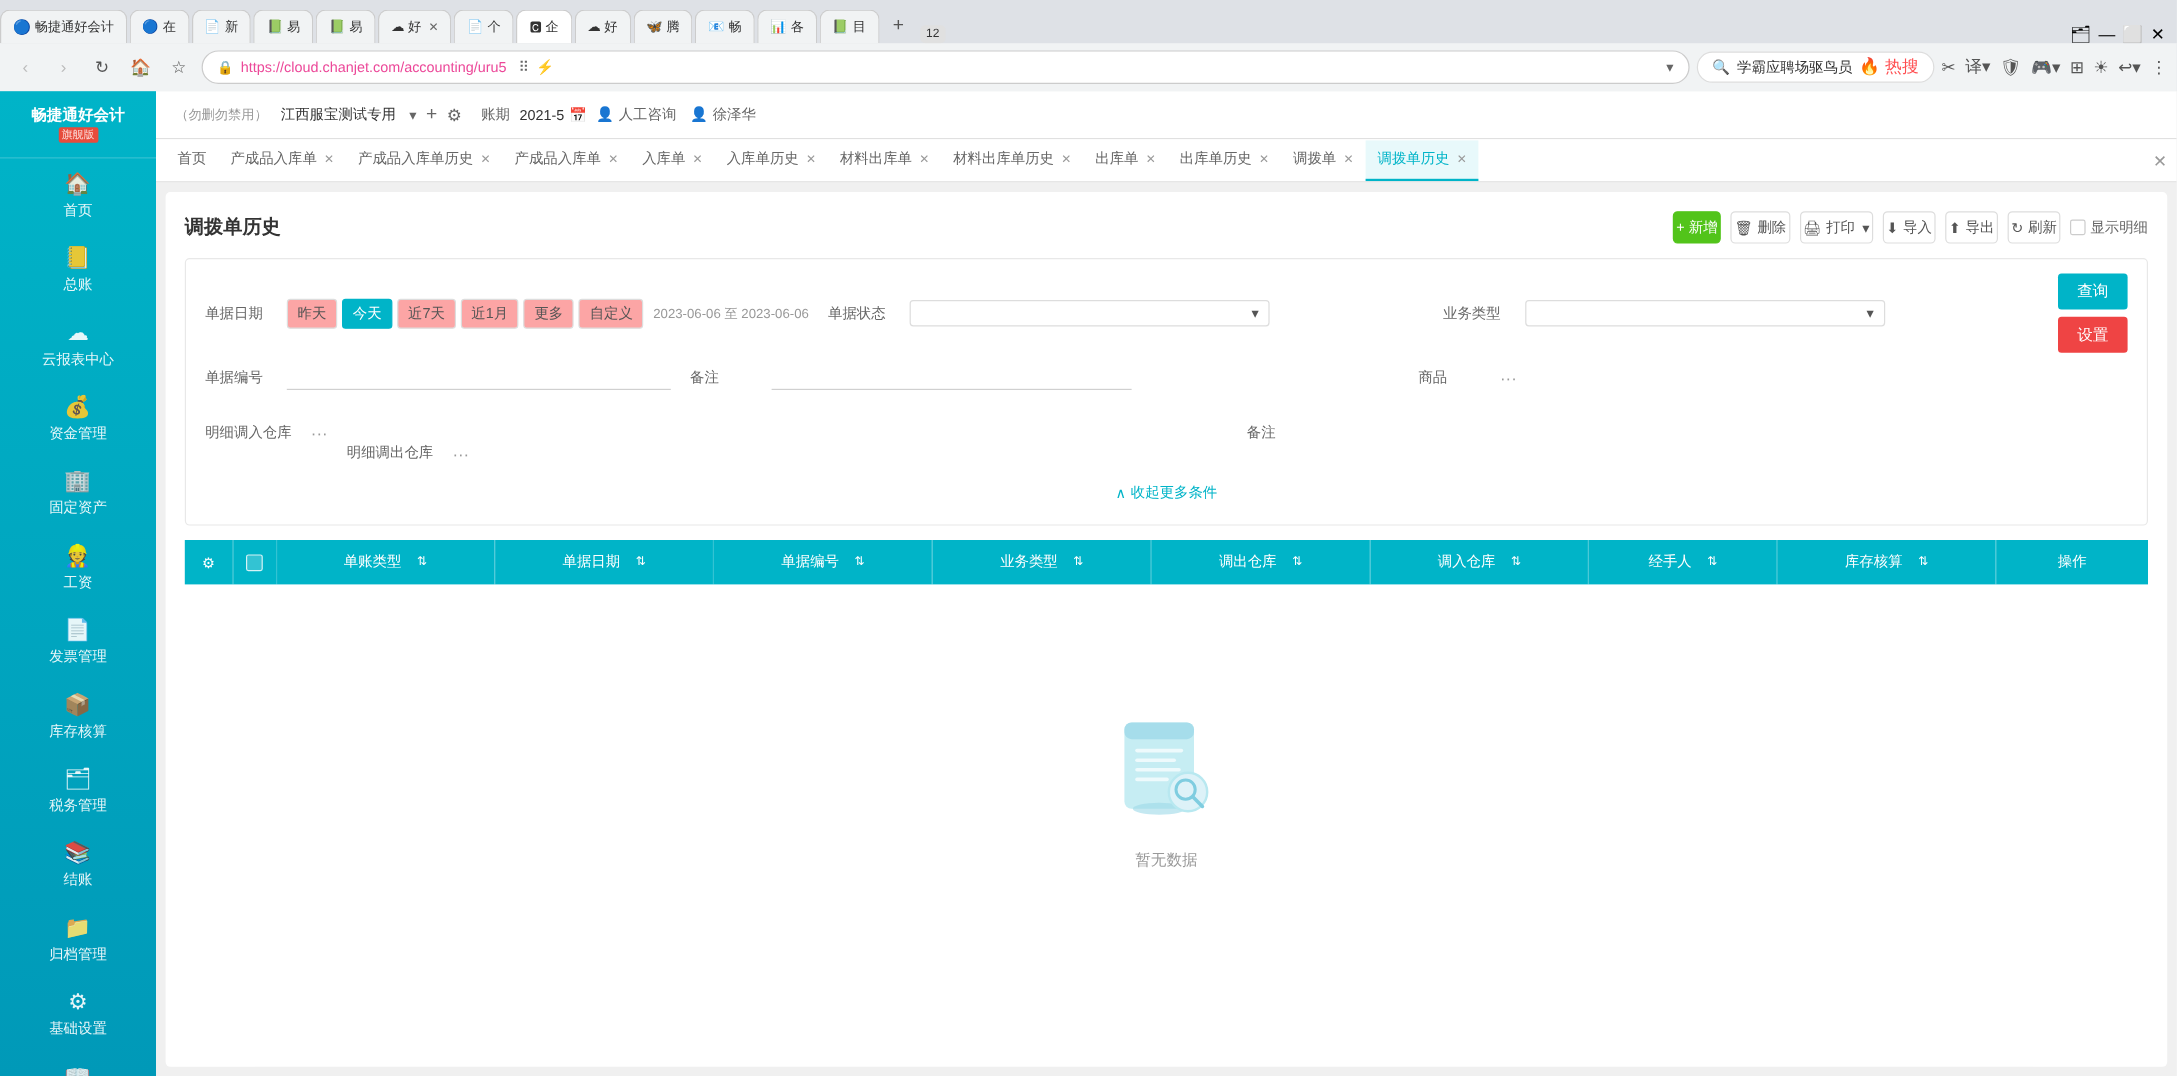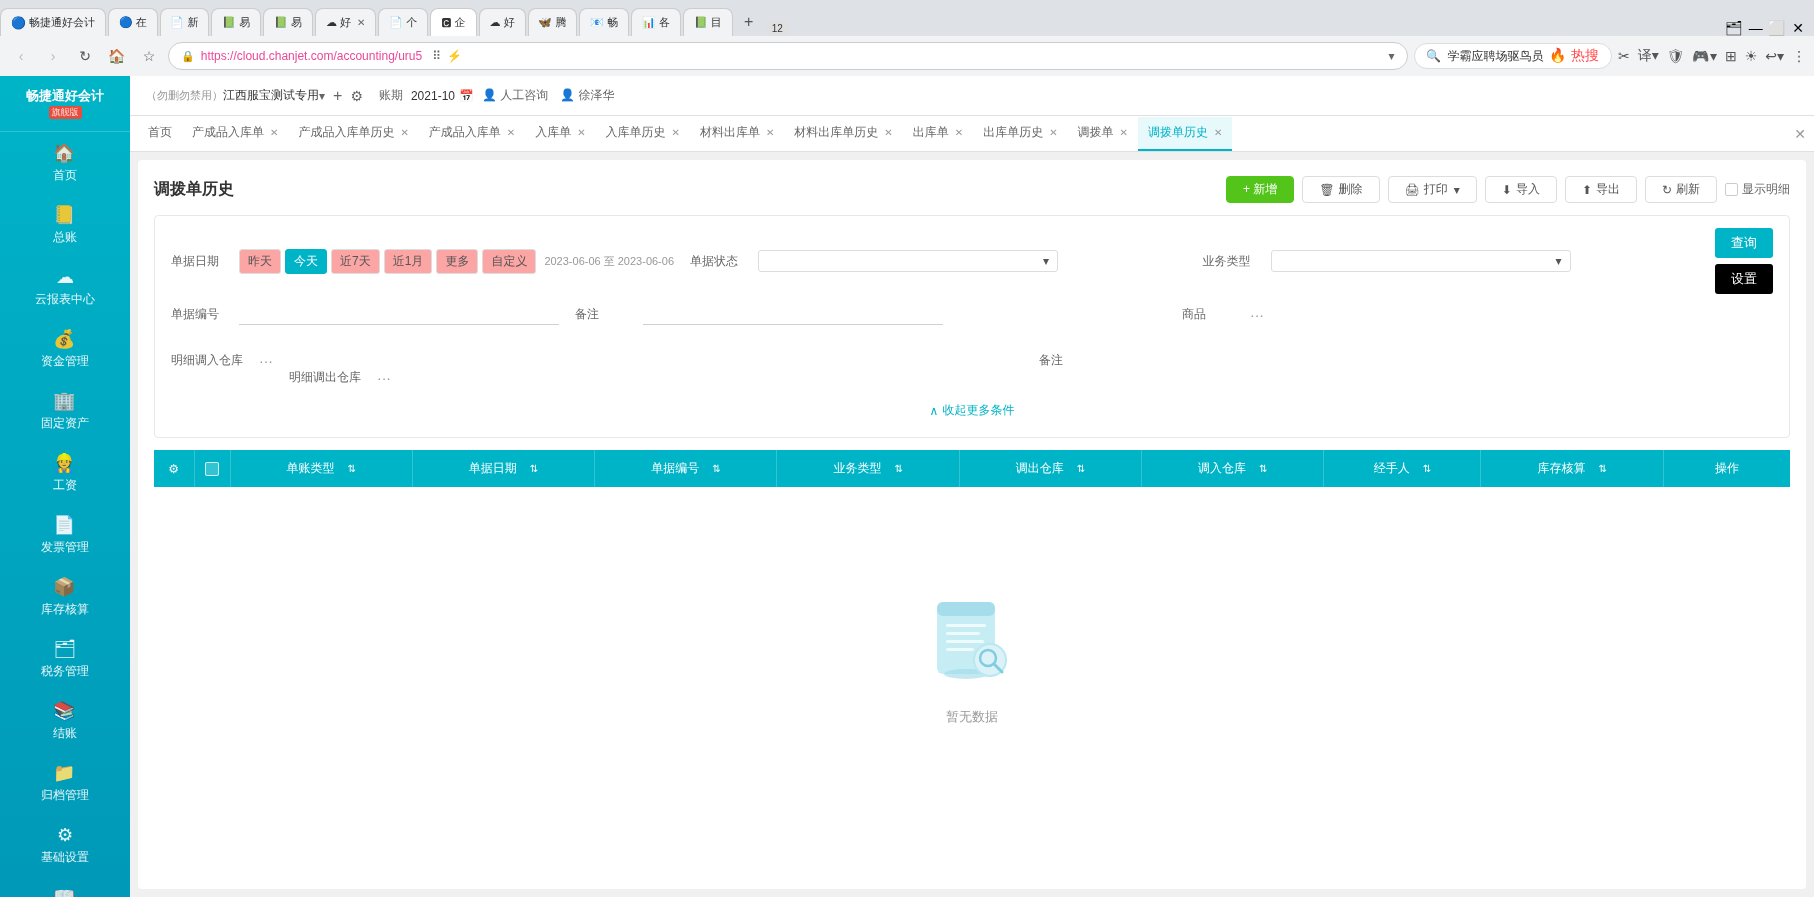--- a/index.html
+++ b/index.html
@@ -35,40 +35,40 @@
     .sidebar-logo .logo-sub { color: rgba(255,255,255,0.8); font-size: 9px; background: #e74c3c; border-radius: 2px; padding: 0 3px; display: inline-block; margin-top: 2px; }
     .sidebar-item { display: flex; flex-direction: column; align-items: center; padding: 10px 0; cursor: pointer; color: rgba(255,255,255,0.9); transition: background 0.2s; }
     .sidebar-item .si-icon { font-size: 18px; margin-bottom: 3px; }
     .sidebar-item .si-label { font-size: 12px; }
 
     
     .main-content { flex: 1; display: flex; flex-direction: column; background: #f0f0f0; overflow: hidden; }
 
     
     .app-header { background: #fff; padding: 0 16px; display: flex; align-items: center; height: 40px; border-bottom: 1px solid #e0e0e0; gap: 8px; }
-    .company-select { display: flex; align-items: center; gap: 0; cursor: pointer; color: #666; font-size: 12px; }
+    .company-select { display: flex; align-items: center; gap: 11px; cursor: pointer; color: #666; font-size: 12px; }
     .company-name { color: #333; }
     .period-label { color: #666; font-size: 12px; }
     .period-value { color: #333; font-size: 12px; display: flex; align-items: center; gap: 4px; }
     .header-right { display: flex; align-items: center; gap: 12px; color: #666; font-size: 12px; cursor: pointer; }
 
     
     .tabs-bar { background: #fff; display: flex; align-items: center; border-bottom: 1px solid #e0e0e0; padding: 0 8px; height: 36px; overflow-x: auto; white-space: nowrap; }
     .tabs-bar::-webkit-scrollbar { height: 3px; }
     .app-tab { display: inline-flex; align-items: center; padding: 0 10px; height: 34px; font-size: 12px; color: #666; cursor: pointer; border-bottom: 2px solid transparent; gap: 4px; white-space: nowrap; }
     .app-tab.active { color: #00b4c8; border-bottom: 2px solid #00b4c8; background: #e8f9fb; }
     .app-tab .tab-x { color: #999; font-size: 10px; margin-left: 2px; }
 
     
     .page-body { flex: 1; background: #fff; margin: 8px; border-radius: 4px; padding: 16px; overflow-y: auto; }
 
     
     .page-title { font-size: 16px; font-weight: bold; color: #333; margin-bottom: 16px; display: flex; align-items: center; justify-content: space-between; }
     .page-actions { display: flex; align-items: center; gap: 8px; }
-    .btn-action { display: flex; align-items: center; gap: 4px; padding: 4px 16px; border: 1px solid #ddd; border-radius: 4px; background: #fff; cursor: pointer; color: #555; font-size: 12px; }
+    .btn-action { display: flex; align-items: center; gap: 4px; padding: 4px 2px; border: 1px solid #ddd; border-radius: 4px; background: #fff; cursor: pointer; color: #555; font-size: 12px; }
 
     
     .filter-section { border: 1px solid #e8e8e8; border-radius: 4px; padding: 12px 16px; margin-bottom: 12px; }
     .filter-row { display: flex; align-items: center; gap: 16px; margin-bottom: 10px; }
     .filter-row:last-child { margin-bottom: 0; }
     .filter-item { display: flex; align-items: center; gap: 8px; }
     .filter-label { color: #666; font-size: 12px; white-space: nowrap; min-width: 60px; }
     .filter-dates { display: flex; align-items: center; gap: 4px; }
     .date-btn { padding: 3px 8px; border: 1px solid #ddd; border-radius: 3px; background: #fca5a5; cursor: pointer; font-size: 12px; color: #555; }
     .date-btn.active { background: #00b4c8; color: #fff; border-color: #00b4c8; }
@@ -88,21 +88,21 @@
     .cb-box { width: 14px; height: 14px; border: 1px solid rgba(255,255,255,0.8); background: rgba(255,255,255,0.2); border-radius: 2px; }
     .sort-arrows { font-size: 10px; display: flex; flex-direction: column; line-height: 1; }
 
     
     .empty-state { display: flex; flex-direction: column; align-items: center; justify-content: center; padding: 60px 0; margin-top: 45px; }
     .empty-icon { width: 100px; height: 100px; margin-bottom: 16px; position: relative; }
     .empty-text { color: #999; font-size: 13px; }
 
     
     .btn-query { background: #00b4c8; color: #fff; border: none; border-radius: 3px; padding: 6px 16px; cursor: pointer; font-size: 13px; }
-    .btn-setting { background: #000000; color: #fff; border: none; border-radius: 3px; padding: 6px 16px; cursor: pointer; font-size: 13px; }
+    .btn-setting { background: #ef4444; color: #fff; border: none; border-radius: 3px; padding: 6px 16px; cursor: pointer; font-size: 13px; }
 
     .display-toggle { display: flex; align-items: center; gap: 4px; font-size: 12px; color: #666; cursor: pointer; }
     .checkbox-sm { width: 13px; height: 13px; border: 1px solid #ccc; background: #fff; display: inline-flex; align-items: center; justify-content: center; border-radius: 2px; cursor: pointer; }
 
     
     .filter-input-long { border: none; border-bottom: 1px solid #d0d0d0; outline: none; font-size: 12px; padding: 3px 4px; width: 320px; color: #333; }
     .filter-notes-input { border: none; border-bottom: 1px solid #d0d0d0; outline: none; font-size: 12px; padding: 3px 4px; width: 300px; color: #333; }
 
     .page-title-area { display: flex; align-items: center; justify-content: space-between; margin-bottom: 12px; }
 
@@ -264,21 +264,21 @@
     <div class="app-header">
       <div class="company-select">
         <span style="color:#999;font-size:11px;">（勿删勿禁用）</span>
         <span class="company-name">江西服宝测试专用</span>
         <span style="color:#666;">▾</span>
       </div>
       <button style="border:none;background:transparent;font-size:16px;cursor:pointer;color:#666;">+</button>
       <span style="font-size:14px;cursor:pointer;color:#666;">⚙</span>
       <div class="period-label" style="margin-left:8px;">账期</div>
       <div class="period-value">
-        <span>2021-10</span>
+        <span>2021-5</span>
         <span style="font-size:12px;color:#00b4c8;">📅</span>
       </div>
       <div class="header-right">
         <span>
           <span>👤</span>
           <span>人工咨询</span>
         </span>
         <span>
           <span>👤</span>
           <span>徐泽华</span>

